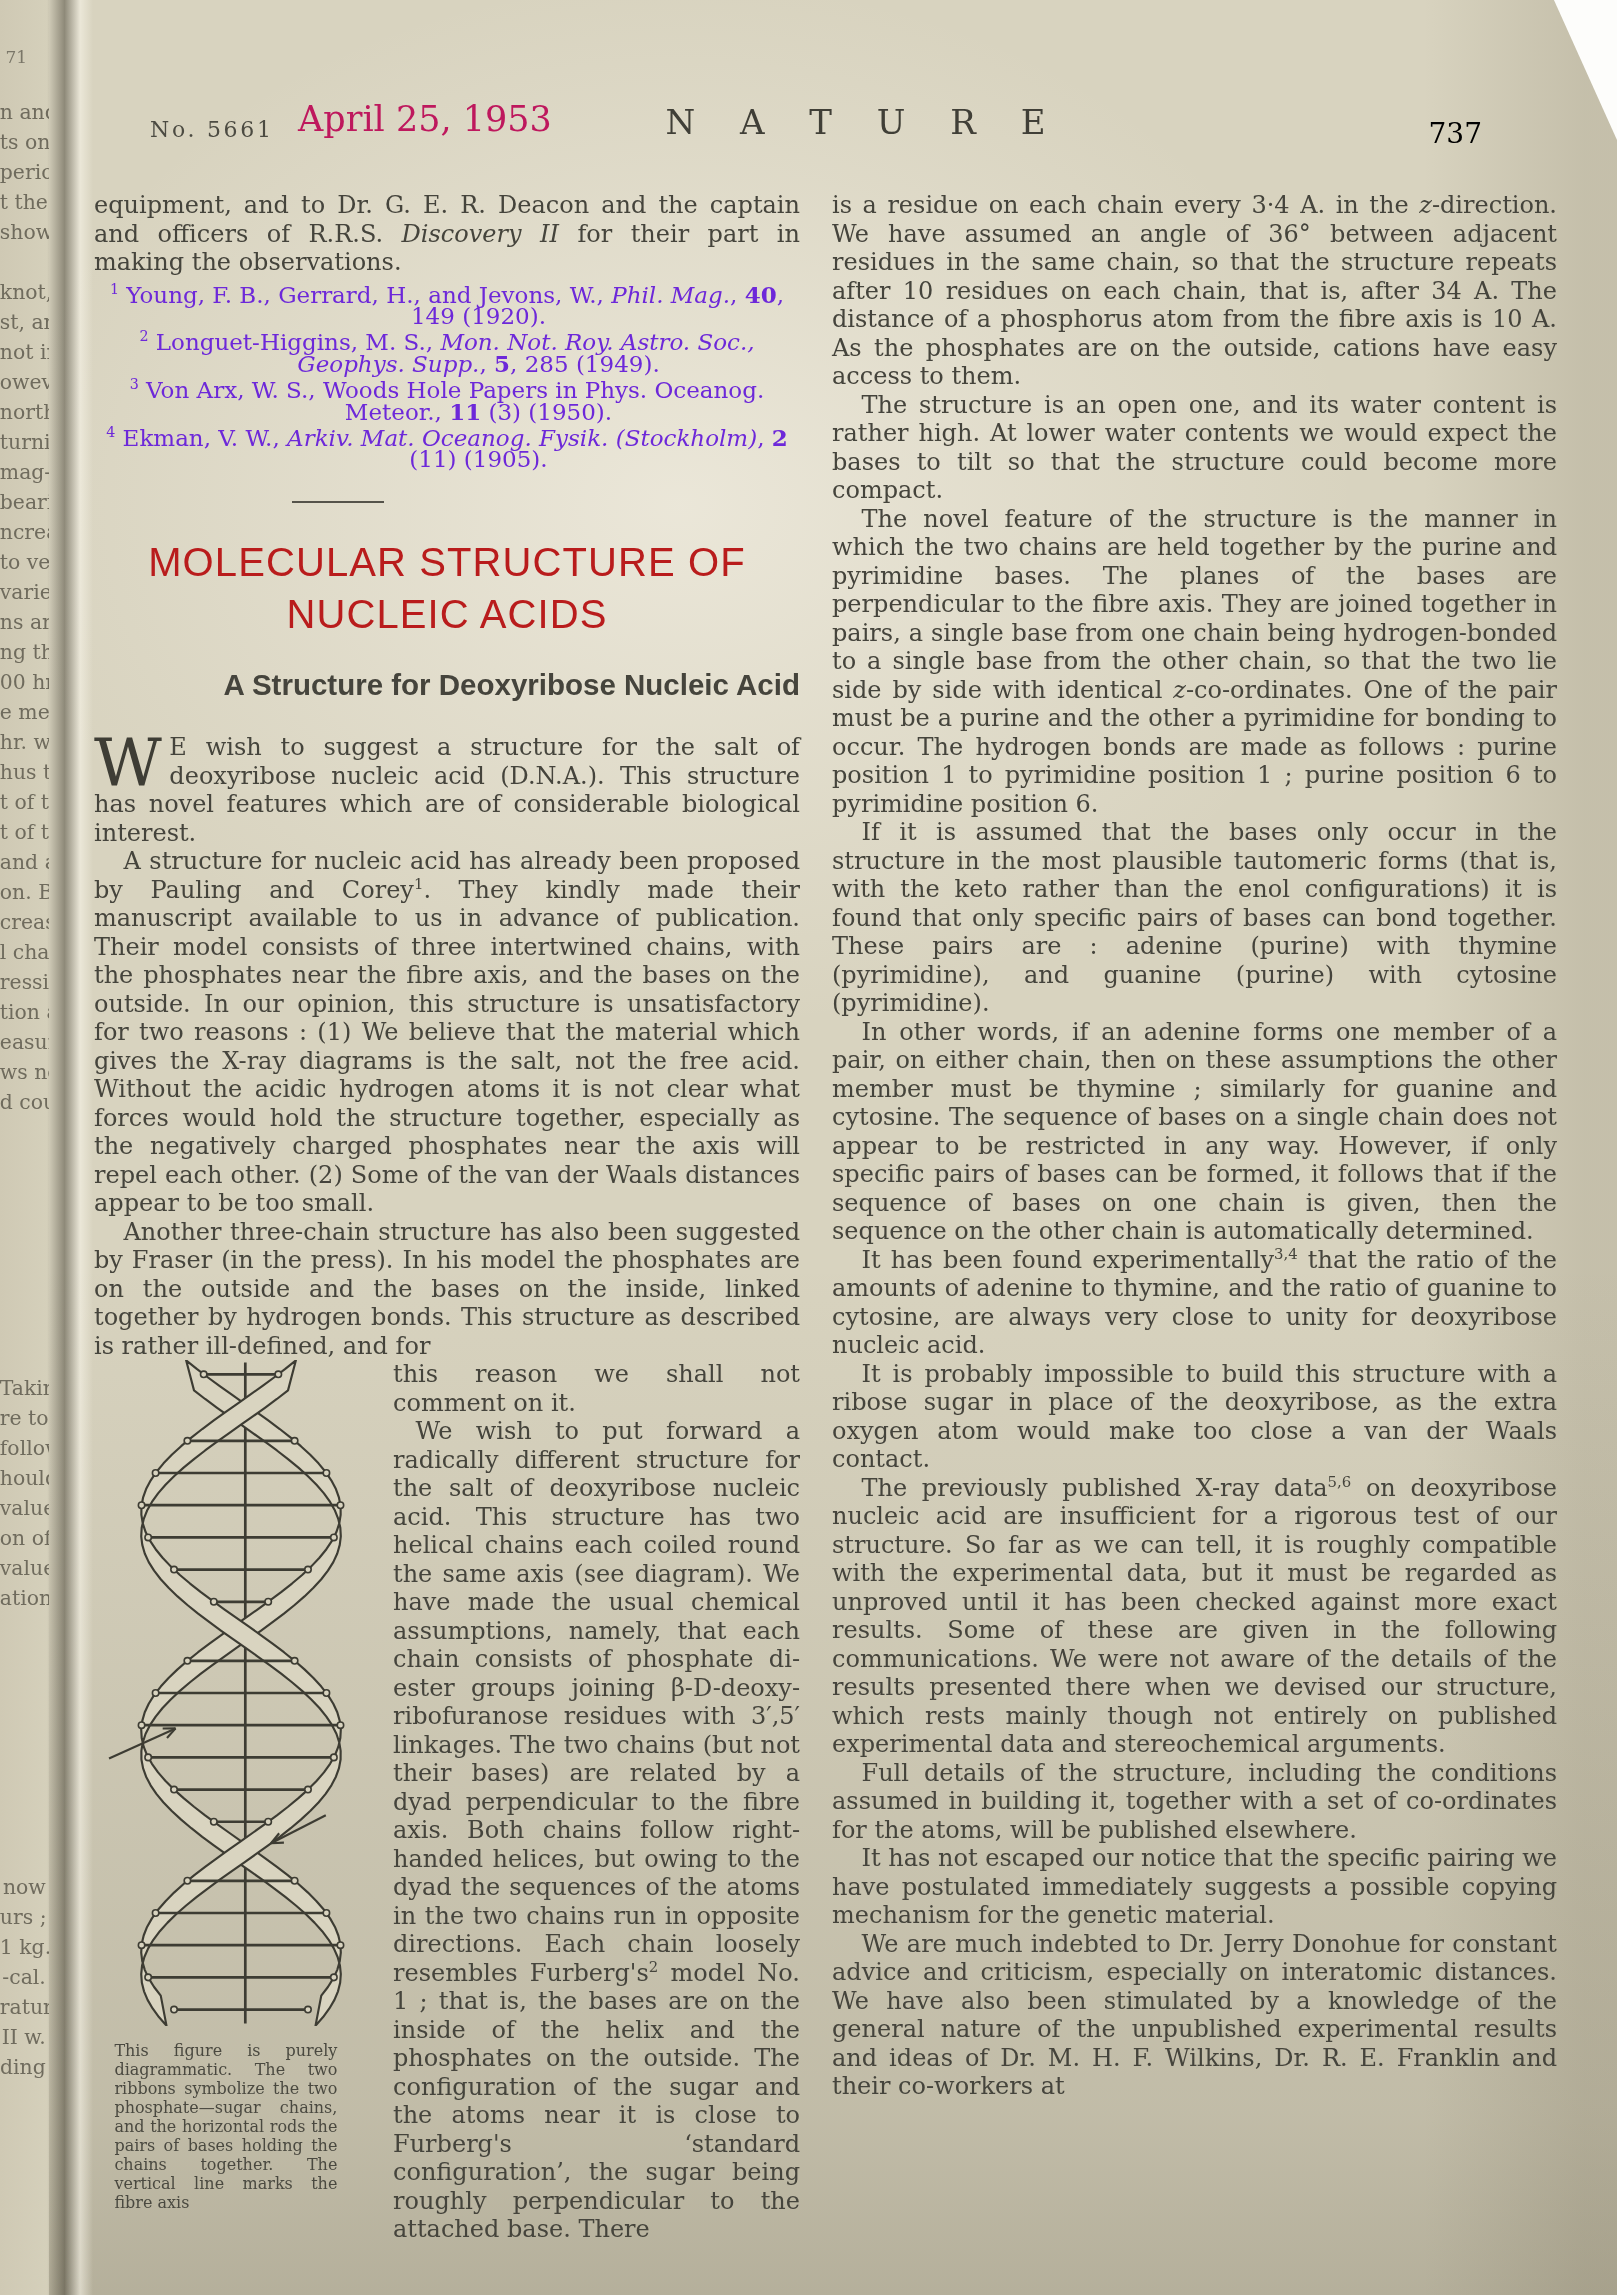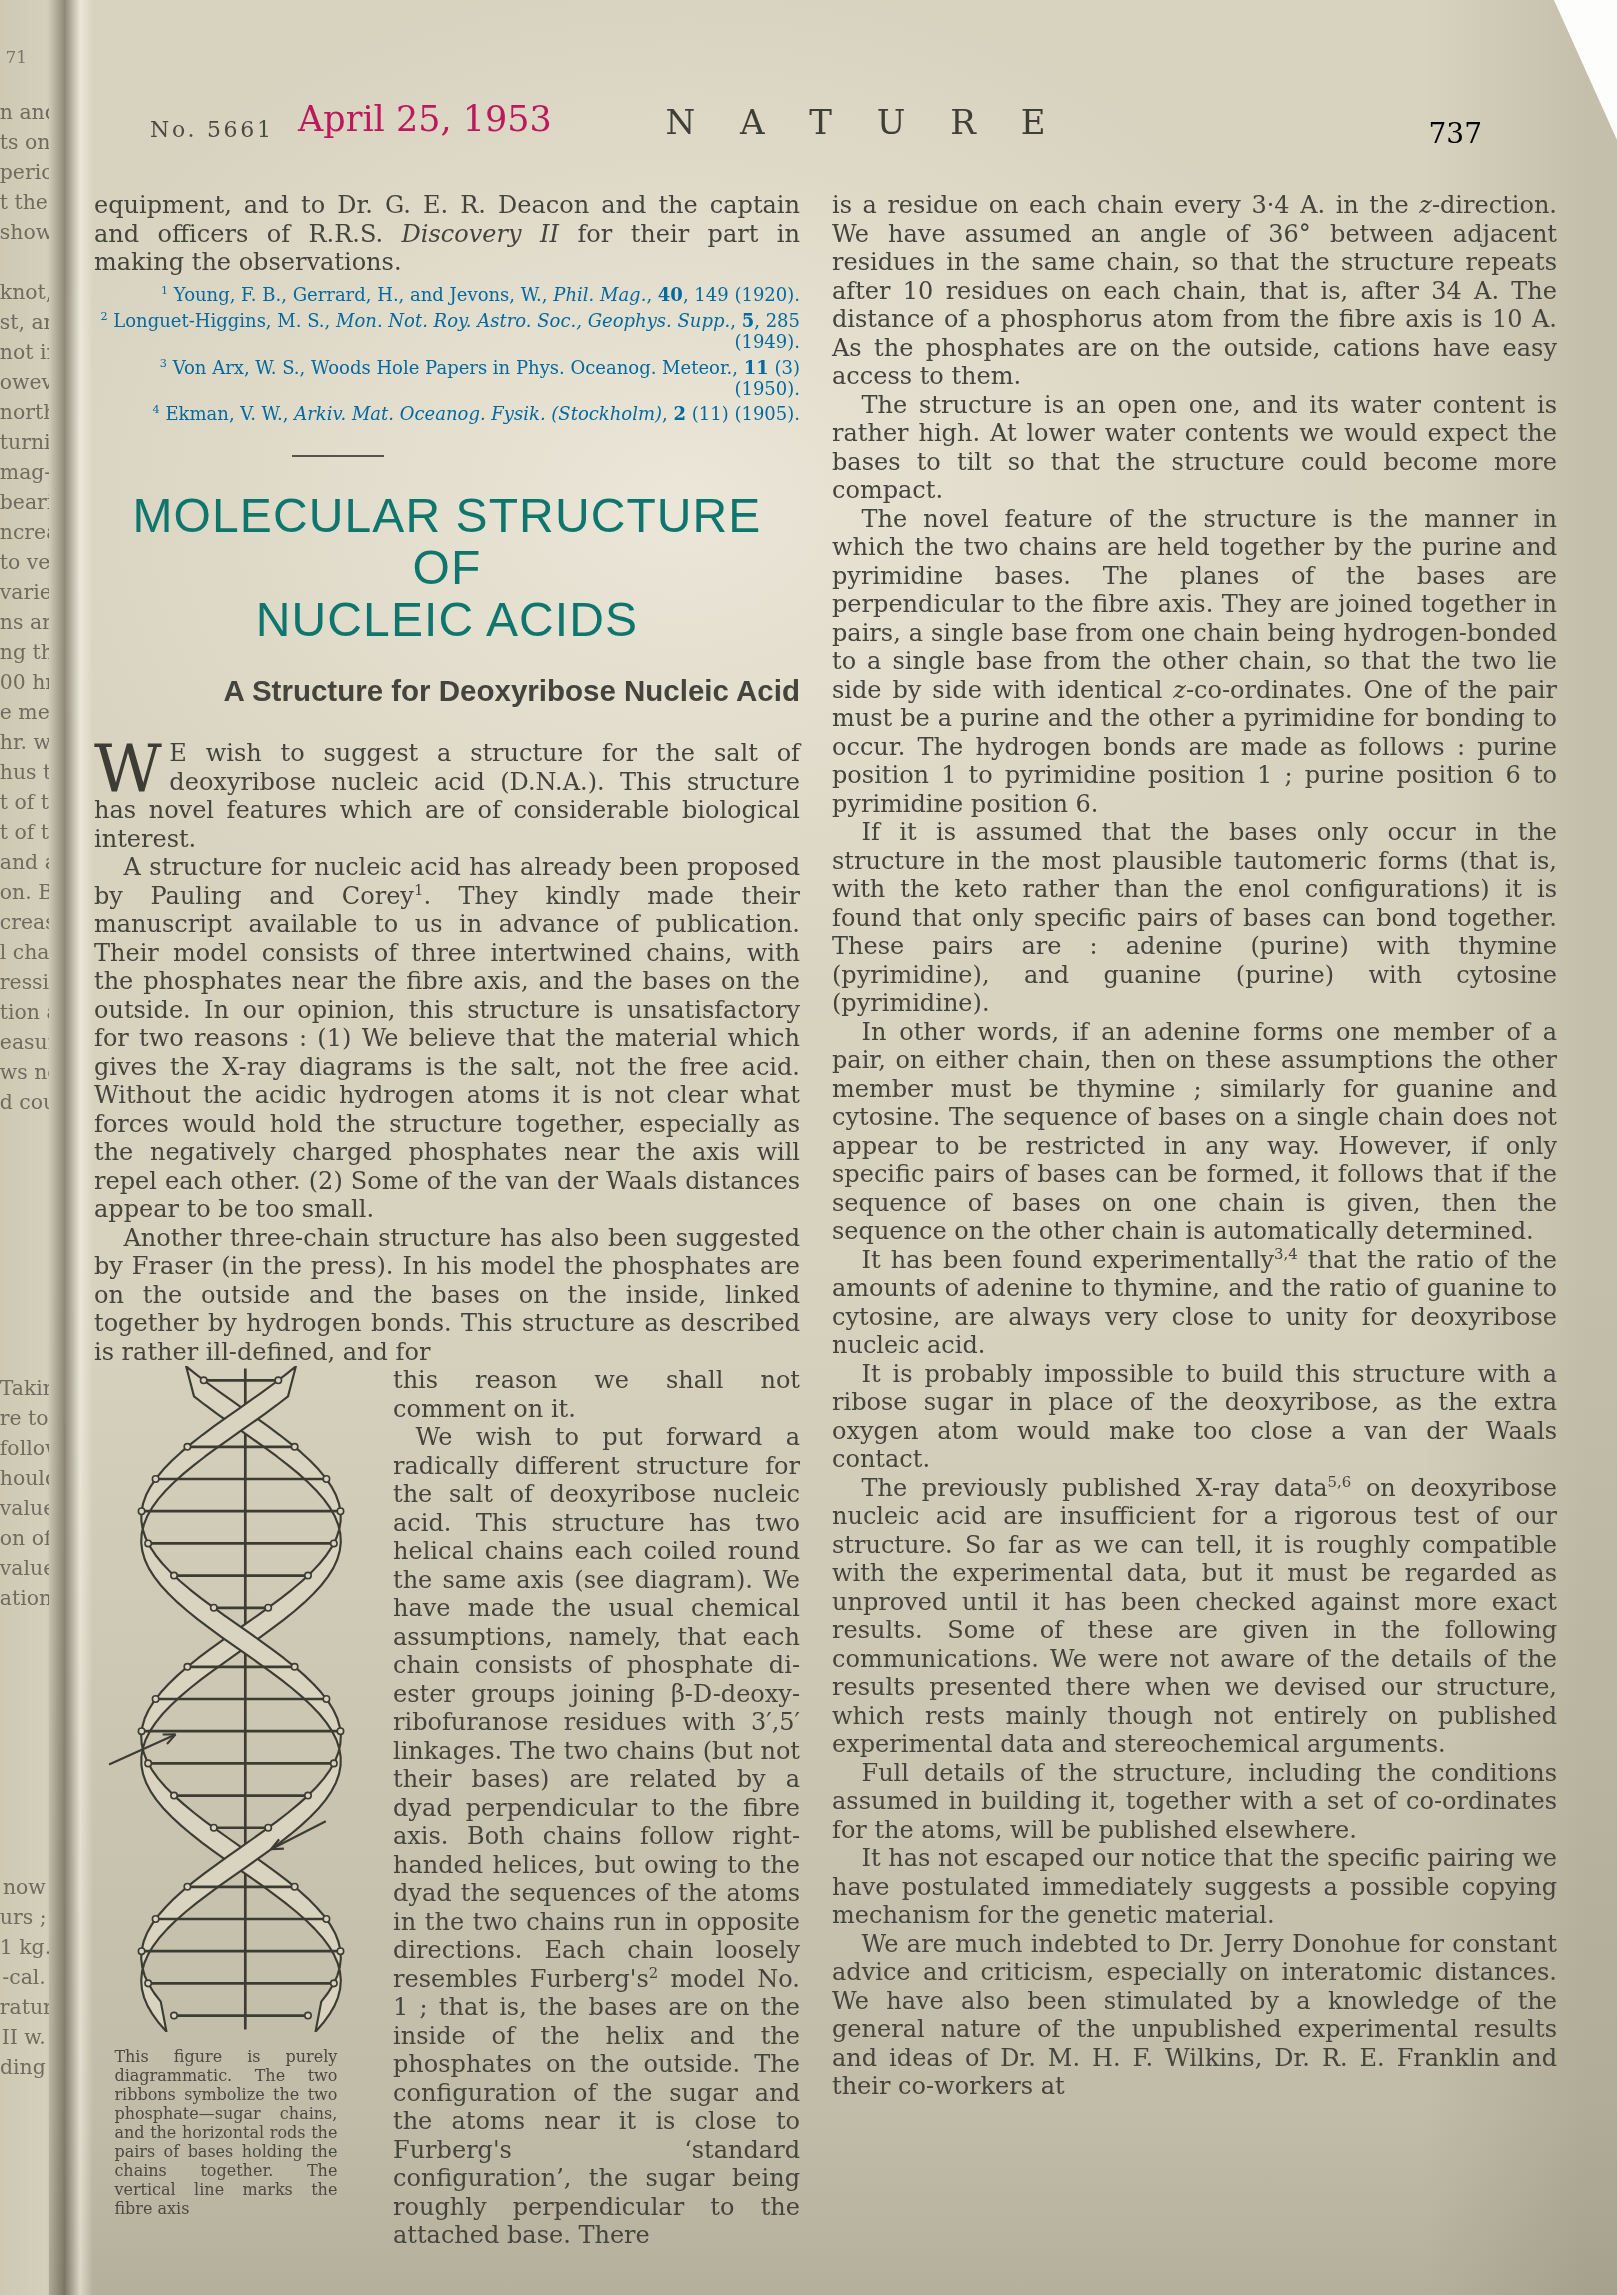--- a/index.html
+++ b/index.html
@@ -39,27 +39,27 @@
   
   .columns{display:flex;margin-top:28px;}
   .colL{width:706px;margin-right:32px;}
   .colR{width:725px;}
   p{margin:0;text-align:justify;font-size:24px;line-height:28.5px;}
   .ind{text-indent:29.5px;}
   sup{font-size:.62em;line-height:0;vertical-align:super;}
   i{font-style:italic;} b{font-weight:bold;}
 
   .refs{margin-top:7.5px;}
-  .ref{font-size:18px;line-height:21px;margin-top:4.8px;padding-left:63px;text-indent:-63px;
-    text-align:right;color:#0369a1;}
+  .ref{font-size:23px;line-height:21px;margin-top:4.8px;padding-left:63px;text-indent:-63px;
+    text-align:center;color:#6d28d9;}
 
   .sep{width:92px;border:none;border-top:2.1px solid #55534a;margin:31px 0 0 198px;}
 
   h1{margin:33px 0 0;font-family:"Liberation Sans", sans-serif;font-weight:400;
-     font-size:48px;line-height:52px;letter-spacing:1.1px;text-align:center;color:#0f766e;}
+     font-size:40px;line-height:52px;letter-spacing:1.1px;text-align:center;color:#b91c1c;}
   h2{margin:29px 0 0;font-family:"Liberation Sans", sans-serif;font-weight:700;
      font-size:29.5px;line-height:32px;text-align:right;color:#45443c;}
 
   .lead{margin-top:32px;}
   .dropcap{float:left;font-size:66px;line-height:50px;margin:4.3px 7.5px 0 0;color:#3e3d35;}
 
   .wrapzone{margin-top:0;}
   .figblock{float:left;width:299px;min-height:881px;}
   .figblock svg{display:block;}
   .figcaption{margin:15px 0 0 20.4px;width:223px;font-size:16px;line-height:19px;

